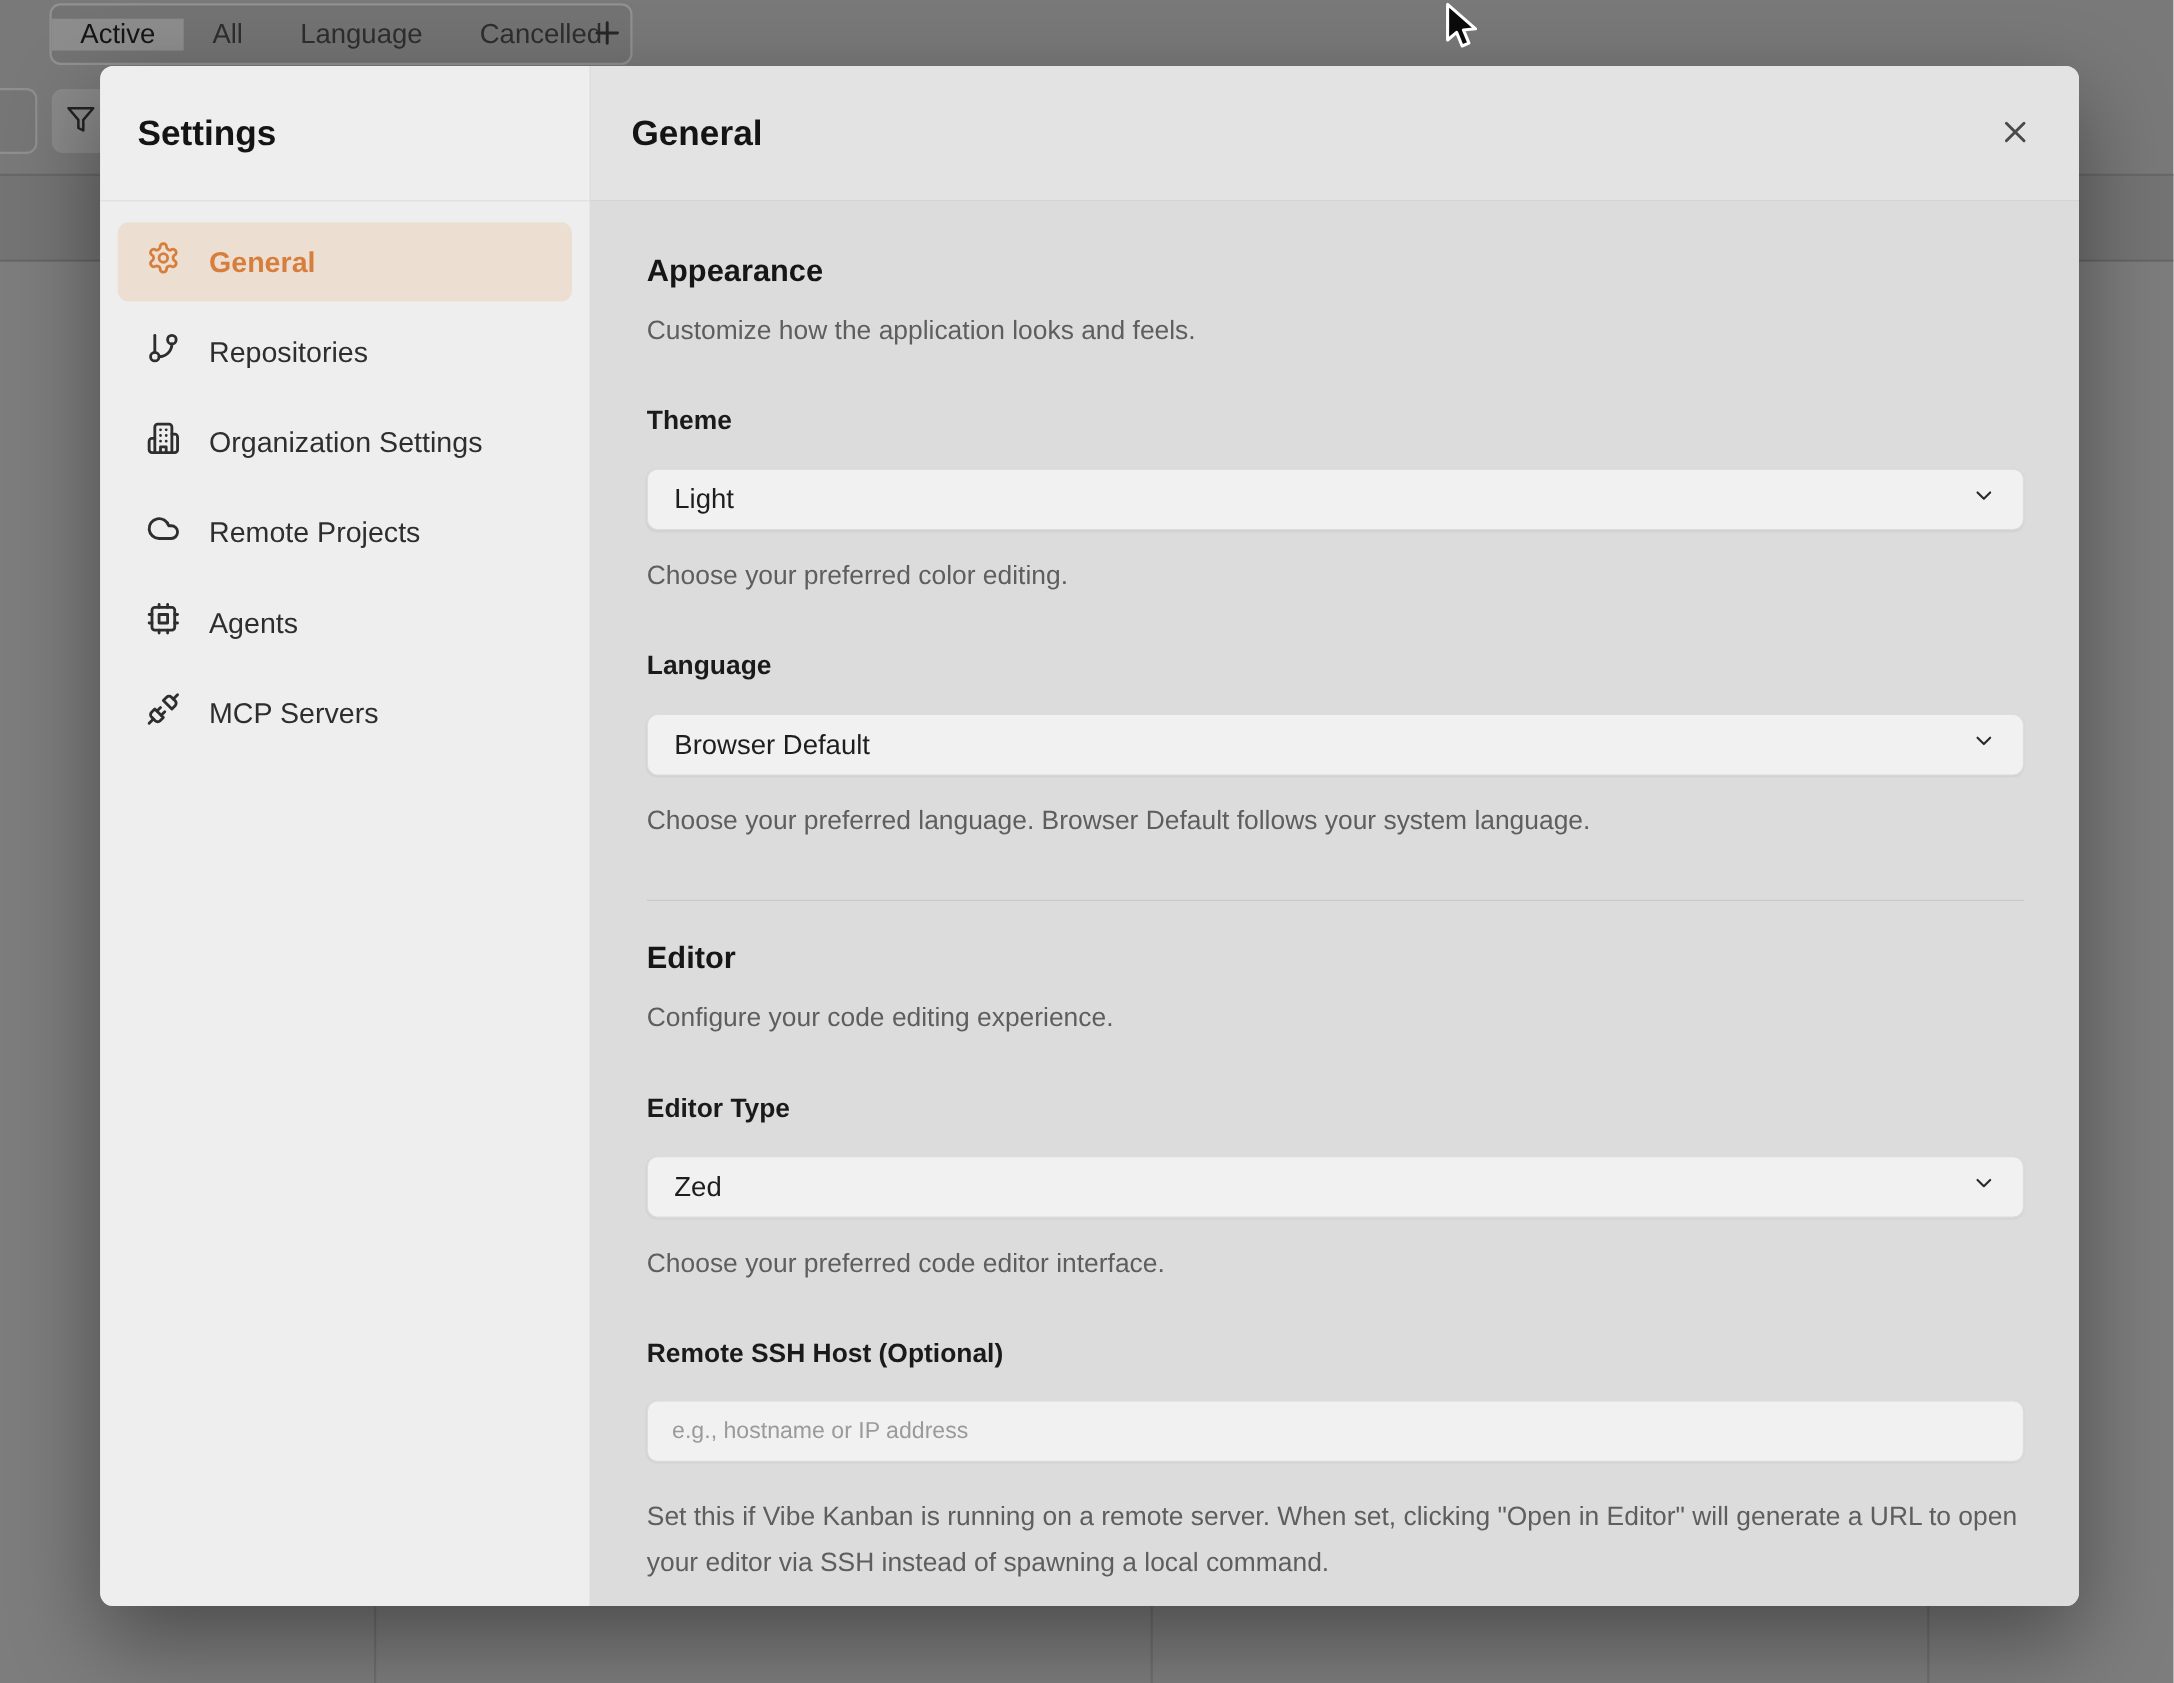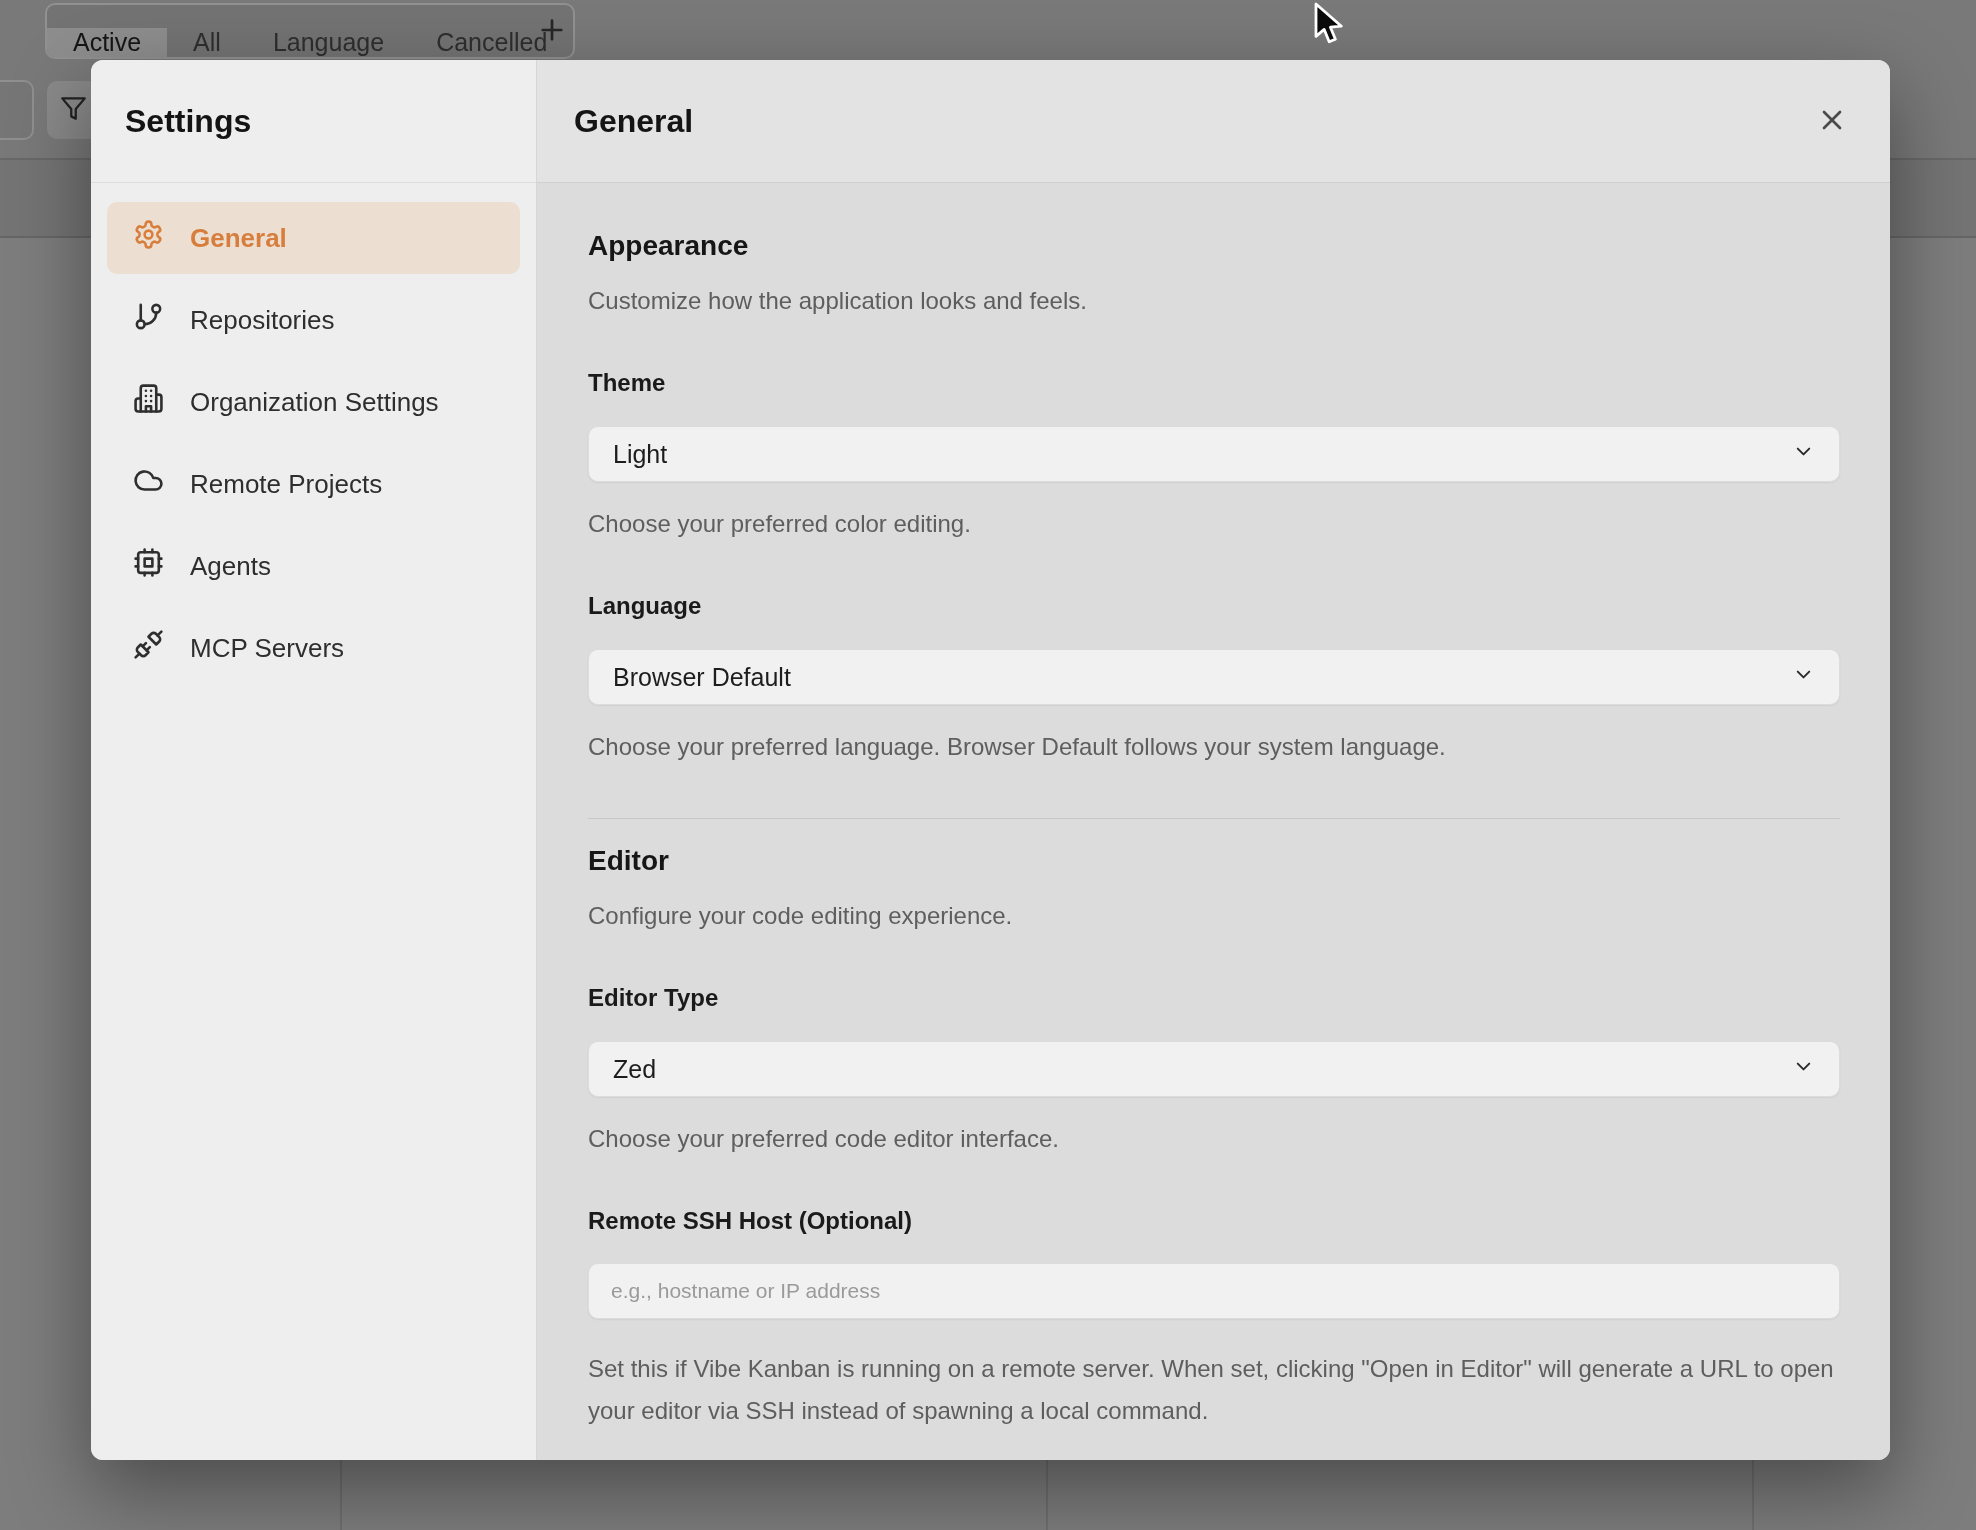--- a/index.html
+++ b/index.html
@@ -4,21 +4,21 @@
 <style>
   html,body{margin:0;padding:0;overflow:hidden;}
   body{width:1976px;height:1530px;font-family:"Liberation Sans",sans-serif;}
   .screen{position:relative;width:1976px;height:1530px;background:#797979;overflow:hidden;}
 
   
   .bg-band{position:absolute;left:0;right:0;top:158px;height:80px;background:#747474;border-top:2px solid #686868;border-bottom:2px solid #666;box-sizing:border-box;}
   .bg-lower{position:absolute;left:0;right:0;top:238px;bottom:0;background:#7d7d7d;}
   .vline{position:absolute;top:238px;bottom:0;width:2px;background:#6f6f6f;}
 
-  .tab-group{position:absolute;left:45px;top:3px;height:56px;display:flex;align-items:flex-end;border:2px solid #919191;border-radius:10px;background:#737373;box-sizing:border-box;overflow:hidden;}
+  .tab-group{position:absolute;left:45px;top:3px;height:56px;display:flex;align-items:center;border:2px solid #919191;border-radius:10px;background:#737373;box-sizing:border-box;overflow:hidden;}
   .tab{display:flex;align-items:center;padding:0 26px;font-size:25px;color:#2e2e2e;cursor:default;}
   .tab.active{background:#8d8d8d;color:#151515;}
   .add-tab{position:absolute;left:528px;top:8px;width:48px;height:46px;background:none;border:none;display:grid;place-items:center;color:#262626;}
   .add-tab svg{width:32px;height:32px;}
 
   .edge-btn{position:absolute;left:-20px;top:80px;width:54px;height:60px;background:#767676;border:2px solid #8f8f8f;border-radius:10px;box-sizing:border-box;}
   .filter-btn{position:absolute;left:47px;top:81px;width:52px;height:58px;background:#898989;border:none;border-radius:10px;display:grid;place-items:center;color:#222;}
   .filter-btn svg{width:27px;height:27px;}
 
   
@@ -33,21 +33,21 @@
   .nav-item.active{background:#ecdfd2;color:#d87e3c;font-weight:700;}
 
   .panel{flex:1;display:flex;flex-direction:column;min-width:0;}
   .panel-header{height:123px;flex:none;background:#e3e3e3;border-bottom:1px solid #d0d0d0;display:flex;align-items:center;justify-content:space-between;padding:0 30px 0 37px;box-sizing:border-box;}
   .panel-title{font-size:32px;font-weight:700;color:#141414;}
   .close-btn{width:56px;height:56px;background:none;border:none;display:grid;place-items:center;color:#4a4a4a;}
   .close-btn svg{width:32px;height:32px;}
 
   .panel-body{flex:1;padding:47px 50px 0 51px;box-sizing:border-box;background:#dcdcdc;}
   .section-heading{margin:0;font-size:28px;font-weight:700;color:#161616;}
-  .section-heading.editor{margin-top:26px;}
+  .section-heading.editor{margin-top:36px;}
   .section-desc{margin:25px 0 0;font-size:24px;color:#5e5e5e;}
   .field-label{display:block;margin-top:54px;font-size:24px;font-weight:700;color:#1a1a1a;}
   .select{margin-top:29px;height:56px;background:#f1f1f1;border:1px solid #dcdcdc;border-radius:10px;display:flex;align-items:center;justify-content:space-between;padding:0 24px;font-size:25px;color:#1d1d1d;box-shadow:0 1px 2px rgba(0,0,0,.06);box-sizing:border-box;cursor:default;}
   .select svg{width:23px;height:23px;color:#2a2a2a;flex:none;}
   .field-help{margin:28px 0 0;font-size:24px;color:#5e5e5e;}
   .divider{margin-top:57px;height:1px;background:#c8c8c8;}
   .text-input{display:block;margin-top:28px;width:100%;height:56px;background:#f1f1f1;border:1px solid #dcdcdc;border-radius:10px;padding:0 22px;font-size:21px;color:#1d1d1d;box-sizing:border-box;font-family:inherit;box-shadow:0 1px 2px rgba(0,0,0,.06);}
   .text-input::placeholder{color:#9a9a9a;}
   .ssh-help{line-height:42px;margin-top:29px;}
 

